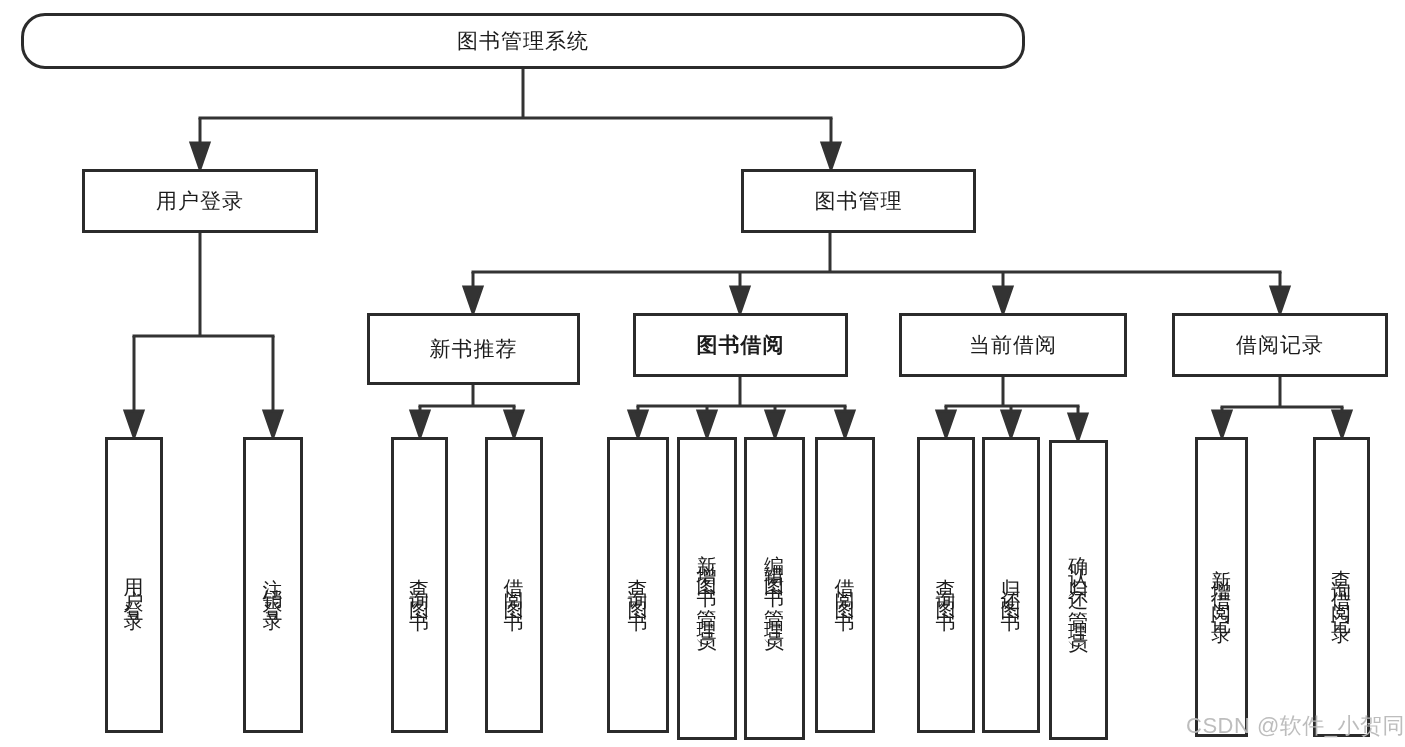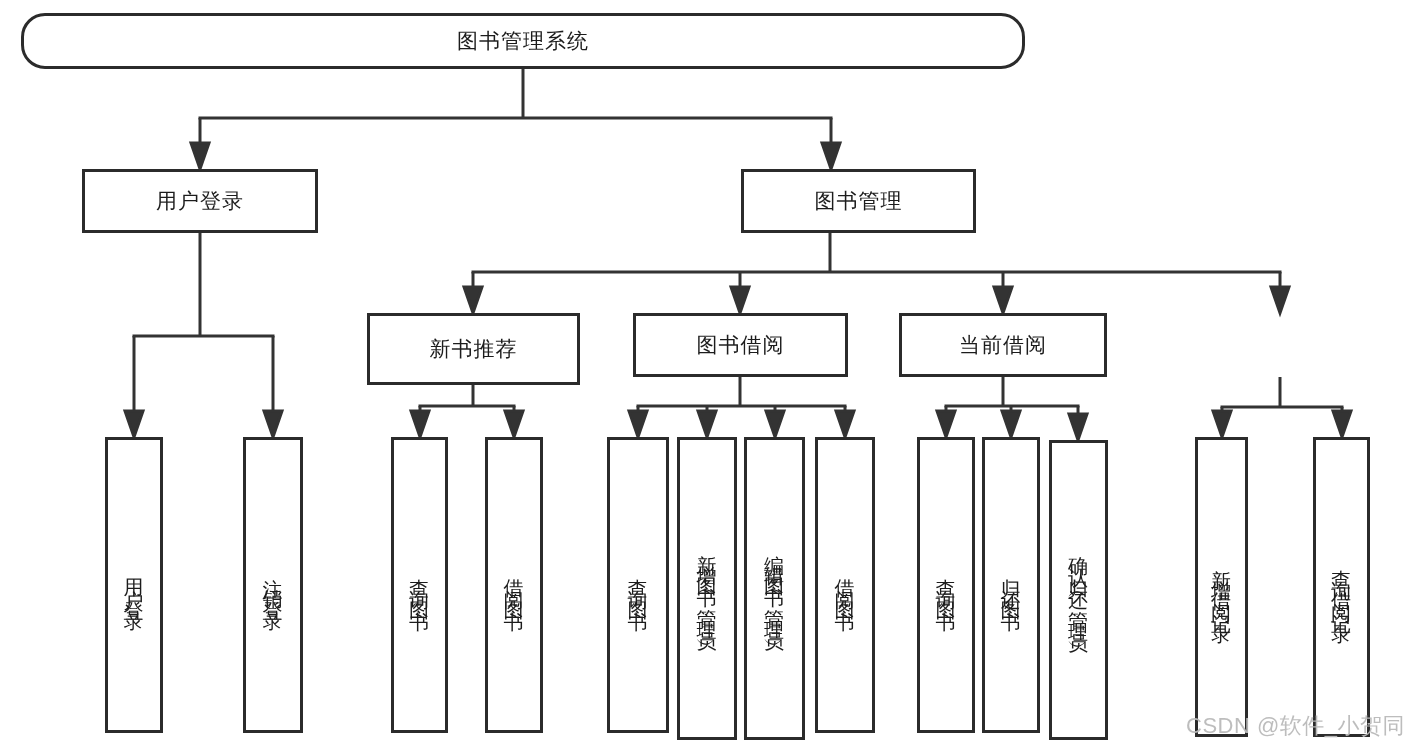--- a/index.html
+++ b/index.html
@@ -116,25 +116,28 @@
   <div class="node hnode" style="left:82px; top:169px; width:236px; height:64px;">
     <span>用户登录</span>
   </div>
   <div class="node hnode" style="left:741px; top:169px; width:235px; height:64px;">
     <span>图书管理</span>
   </div>
 
   <div class="node hnode" style="left:367px; top:313px; width:213px; height:72px;">
     <span>新书推荐</span>
   </div>
-  <div class="node hnode" style="left:633px; top:313px; width:215px; height:64px;">
+  <div class="node hnode" style="left:633px; top:313px; width:215px; height:64px;font-weight:bold;">
     <span>图书借阅</span>
   </div>
-  <div class="node hnode" style="left:899px; top:313px; width:208px; height:64px;">
+  <div class="node hnode" style="left:899px; top:313px; width:228px; height:64px;">
     <span>当前借阅</span>
+  </div>
+  <div class="node hnode" style="left:1172px; top:313px; width:216px; height:64px;">
+    <span>借阅记录</span>
   </div>
 
   <div class="node vnode" style="left:105px; top:437px; width:58px; height:296px;">
     <span>用户登录</span>
   </div>
   <div class="node vnode" style="left:243px; top:437px; width:60px; height:296px;">
     <span>注销登录</span>
   </div>
 
   <div class="node vnode" style="left:391px; top:437px; width:57px; height:296px;">

